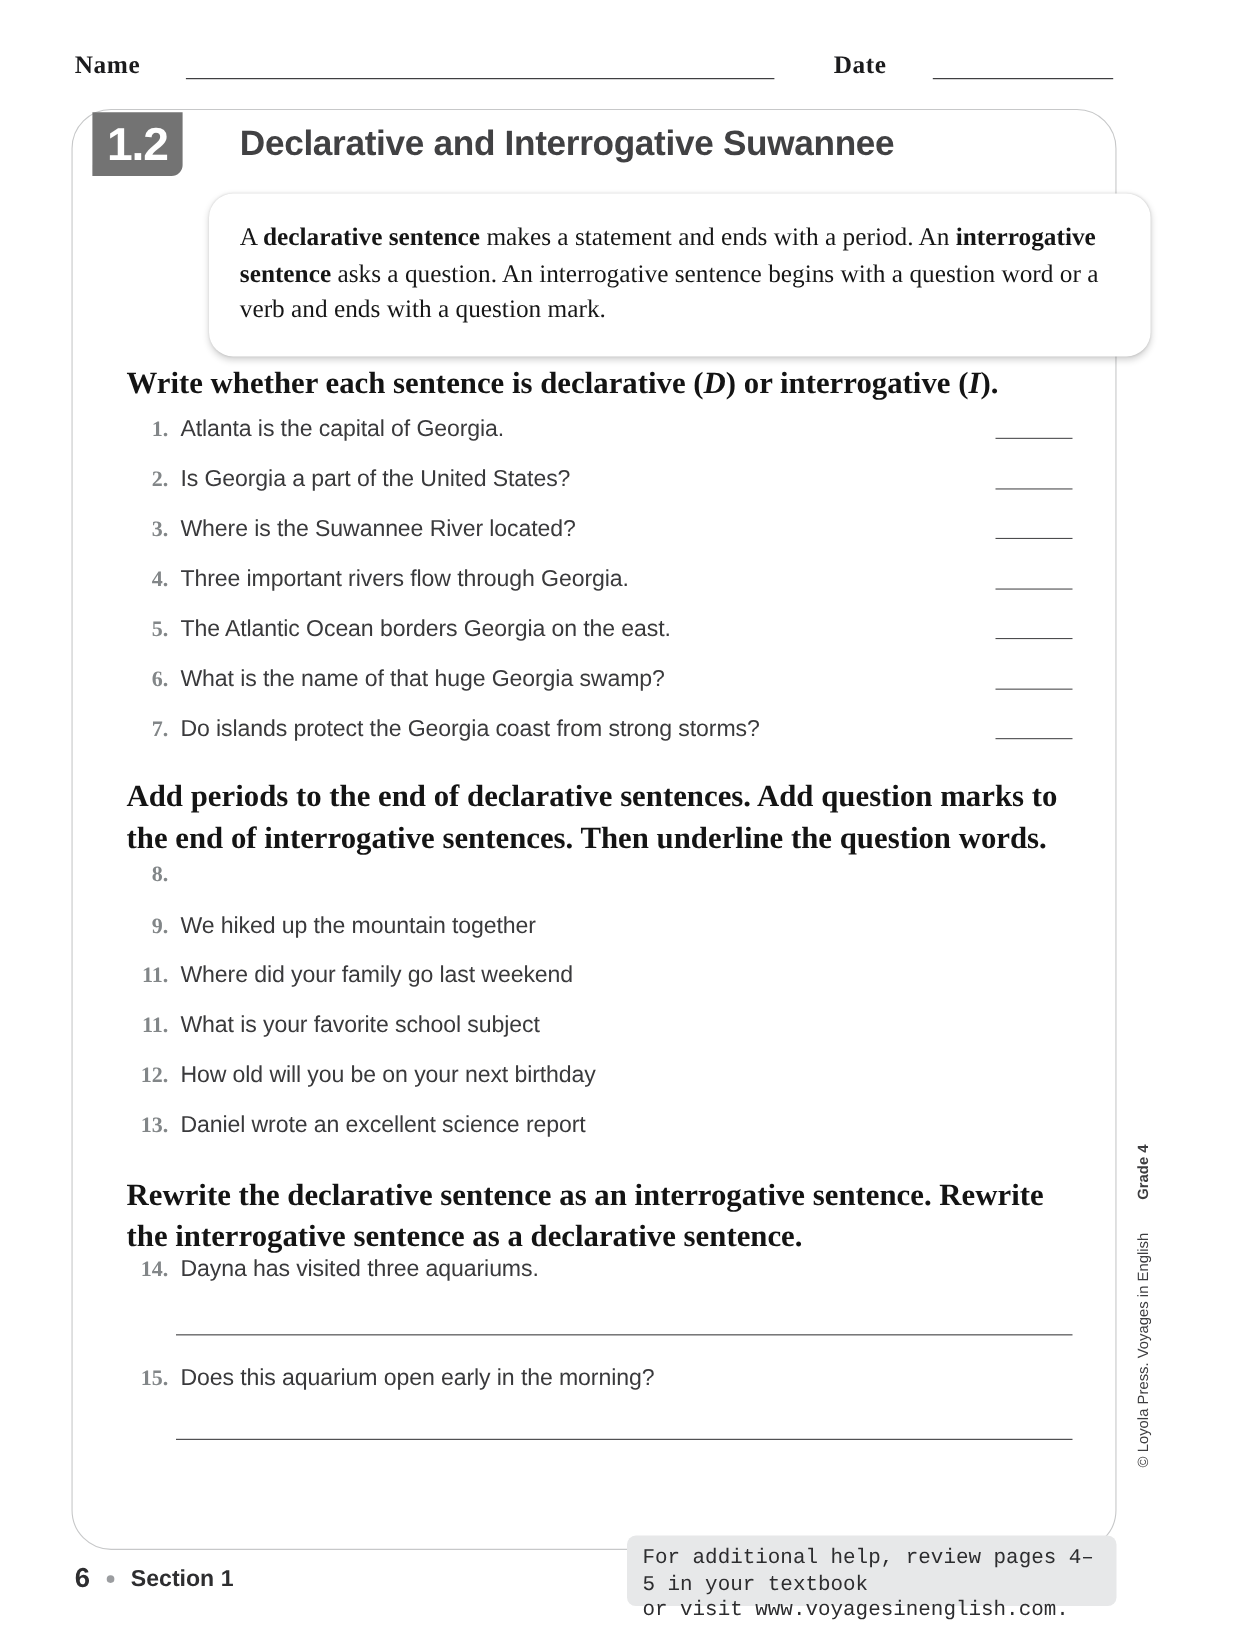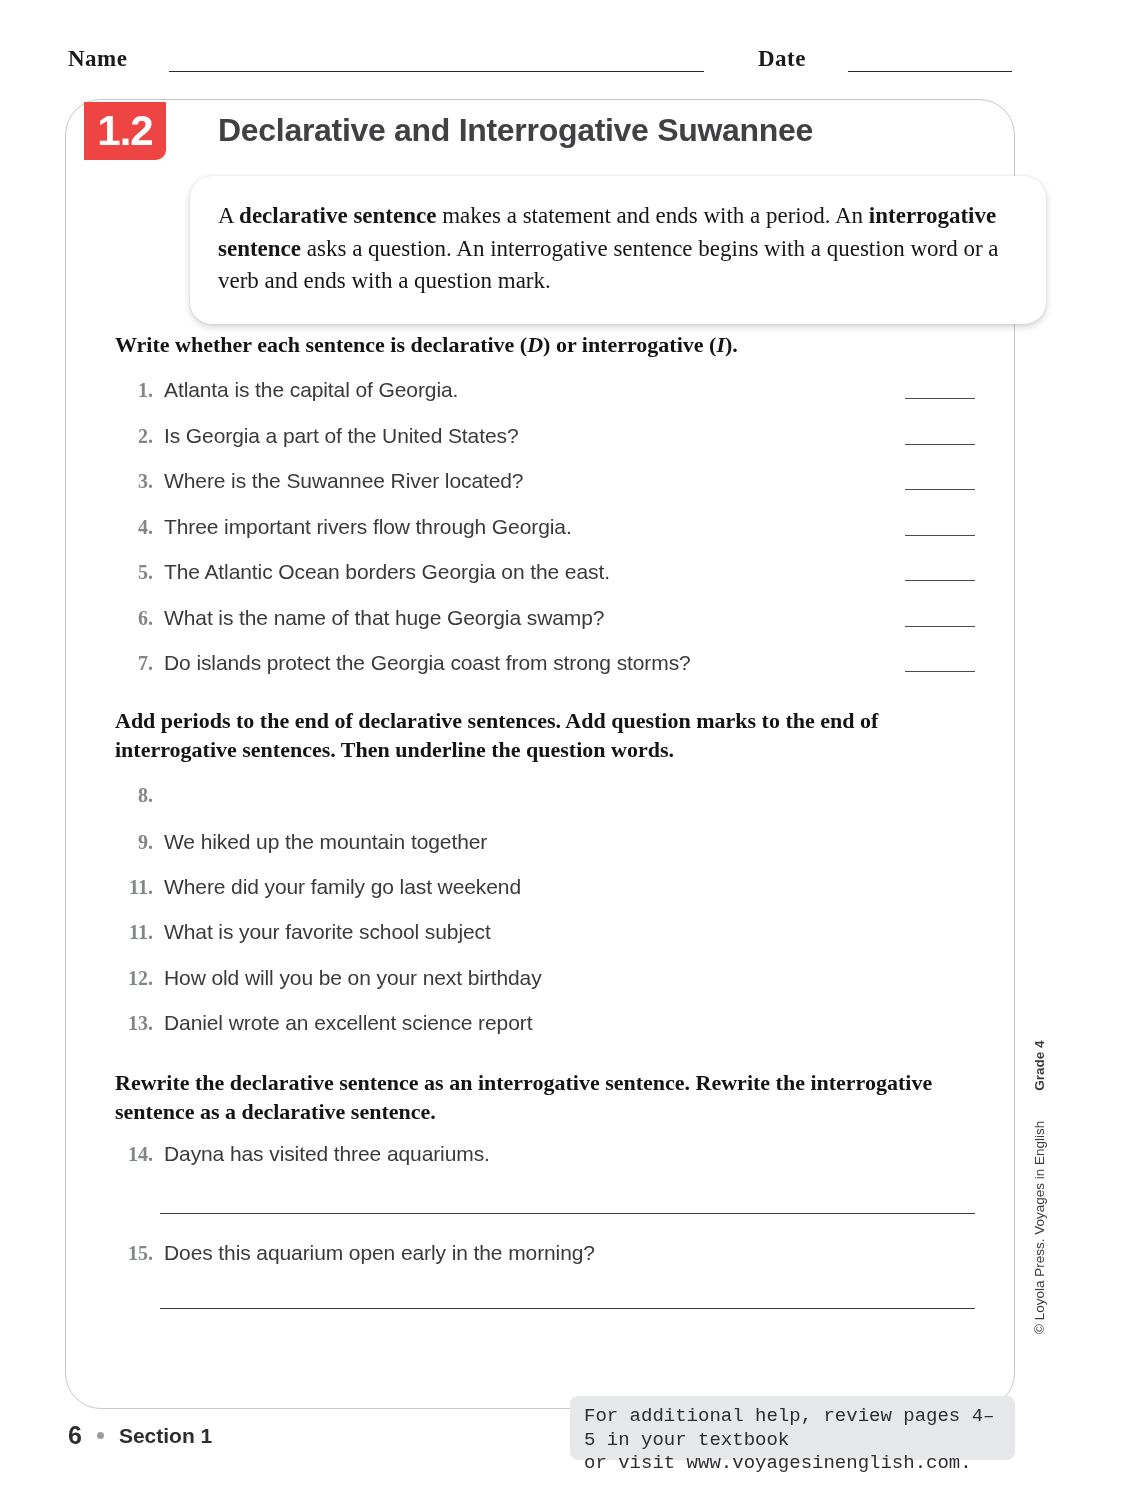--- a/index.html
+++ b/index.html
@@ -24,21 +24,21 @@
 
   
   .frame {
     position:absolute; left:65px; top:99px; width:950px; height:1310px;
     border:1px solid #c7c8c9; border-radius:36px;
   }
 
   
   .lesson-box {
     position:absolute; left:84px; top:102px; width:82px; height:58px;
-    background:#ef4444; color:#ffffff;
+    background:#737373; color:#ffffff;
     display:flex; align-items:center; justify-content:center;
     font-size:42px; font-weight:bold; letter-spacing:-1px;
     border-radius:0 0 10px 0;
   }
   .title {
     position:absolute; left:218px; top:112px;
     font-size:32px; font-weight:bold; color:#414143; letter-spacing:-.3px;
   }
 
   
@@ -49,21 +49,21 @@
     padding:24px 28px 26px 28px;
     font-family:"Liberation Serif", serif;
     font-size:23px; line-height:1.42; color:#161616;
   }
   .def-box b { font-weight:bold; }
 
   
   .instruction {
     position:absolute; left:115px; width:862px;
     font-family:"Liberation Serif", serif;
-    font-weight:bold; font-size:22px; line-height:1.34; color:#141414;
+    font-weight:bold; font-size:28px; line-height:1.34; color:#141414;
   }
   .instruction i { font-style:italic; }
 
   
   .row { position:absolute; left:115px; width:860px; display:flex; align-items:baseline; }
   .row .num {
     flex:none; width:38px; text-align:right; margin-right:11px;
     font-family:"Liberation Serif", serif; font-weight:bold;
     font-size:20px; color:#828688;
   }

